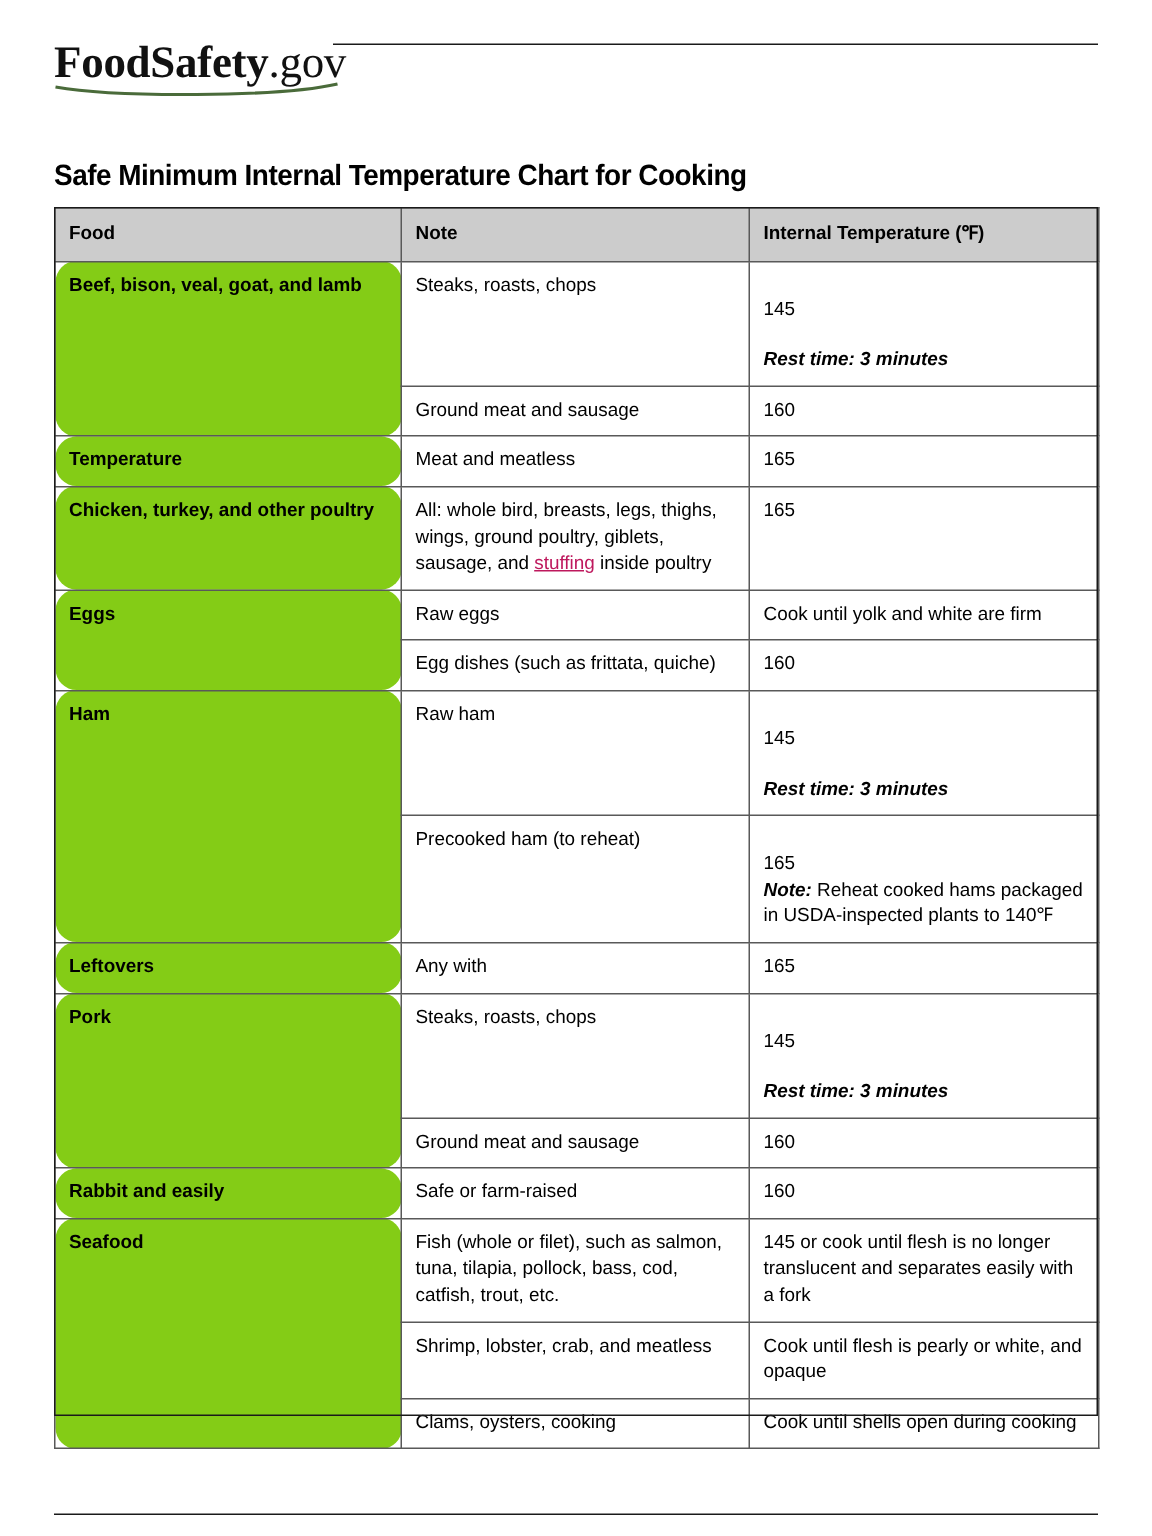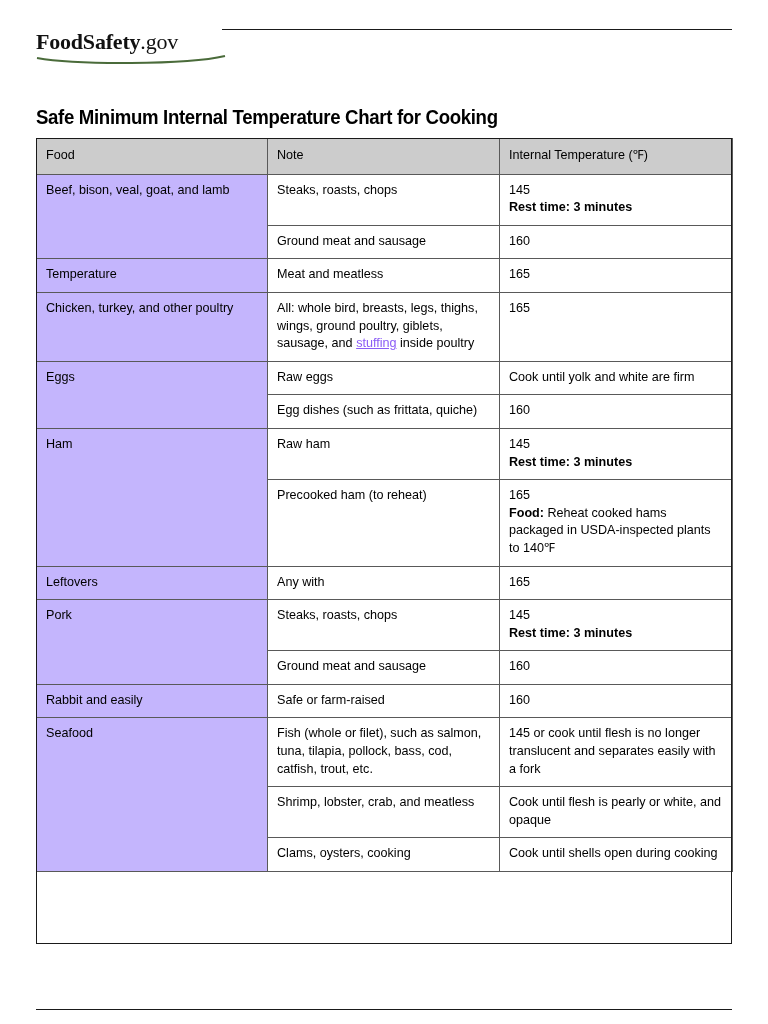--- a/index.html
+++ b/index.html
@@ -32,21 +32,21 @@
   }
   .logo {
     position: absolute;
     left: 0;
     top: 0;
     height: 44px;
     white-space: nowrap;
   }
   .logo-text {
     font-family: "Liberation Serif", serif;
-    font-size: 22px;
+    font-size: 30px;
     line-height: 32px;
     letter-spacing: -0.2px;
     color: #111111;
     display: block;
     height: 32px;
   }
   .logo-text .brand {
     font-weight: bold;
   }
   .logo-text .tld {
@@ -102,49 +102,50 @@
   .temp-table th,
   .temp-table td {
     border: 1px solid #595959;
     padding: 7px 9px 8px 9px;
     vertical-align: top;
     text-align: left;
     background: #ffffff;
   }
   .temp-table thead th {
     background: #cccccc;
-    font-weight: normal;
+    font-weight: bold;
     padding-top: 8px;
     padding-bottom: 9px;
   }
   .temp-table td.food-cell {
-    background: #c4b5fd;
-    font-weight: normal;
+    background: #84cc16;
+    font-weight: bold;
+    border-radius: 14px;
   }
   .temp-table tbody tr.first-of-group > td {
     border-top-color: #3d3d3d;
   }
 
   
   .table-frame {
     position: absolute;
     left: 36px;
     top: 138px;
     width: 696px;
     height: 806px;
     border: 1.6px solid #1a1a1a;
     pointer-events: none;
     box-sizing: border-box;
   }
 
-  .bold { font-weight: bold; }
-  .cell-line { display: block; }
+  .bold { font-weight: bold; font-style: italic; }
+  .cell-line { display: block; margin-top: 16px; }
 
   a.inline-link {
-    color: #8b5cf6;
+    color: #be185d;
     text-decoration: underline;
   }
 
   
   .footer-rule {
     position: absolute;
     left: 36px;
     top: 1009px;
     width: 696px;
     height: 0;
@@ -223,21 +224,21 @@
         <td>Raw ham</td>
         <td>
           <span class="cell-line">145</span>
           <span class="cell-line bold">Rest time: 3 minutes</span>
         </td>
       </tr>
       <tr>
         <td>Precooked ham (to reheat)</td>
         <td>
           <span class="cell-line">165</span>
-          <span><span class="bold">Food:</span><span> Reheat cooked hams packaged in USDA-inspected plants to 140℉</span></span>
+          <span><span class="bold">Note:</span><span> Reheat cooked hams packaged in USDA-inspected plants to 140℉</span></span>
         </td>
       </tr>
 
       <tr class="first-of-group">
         <td class="food-cell">Leftovers</td>
         <td>Any with</td>
         <td>165</td>
       </tr>
 
       <tr class="first-of-group">

